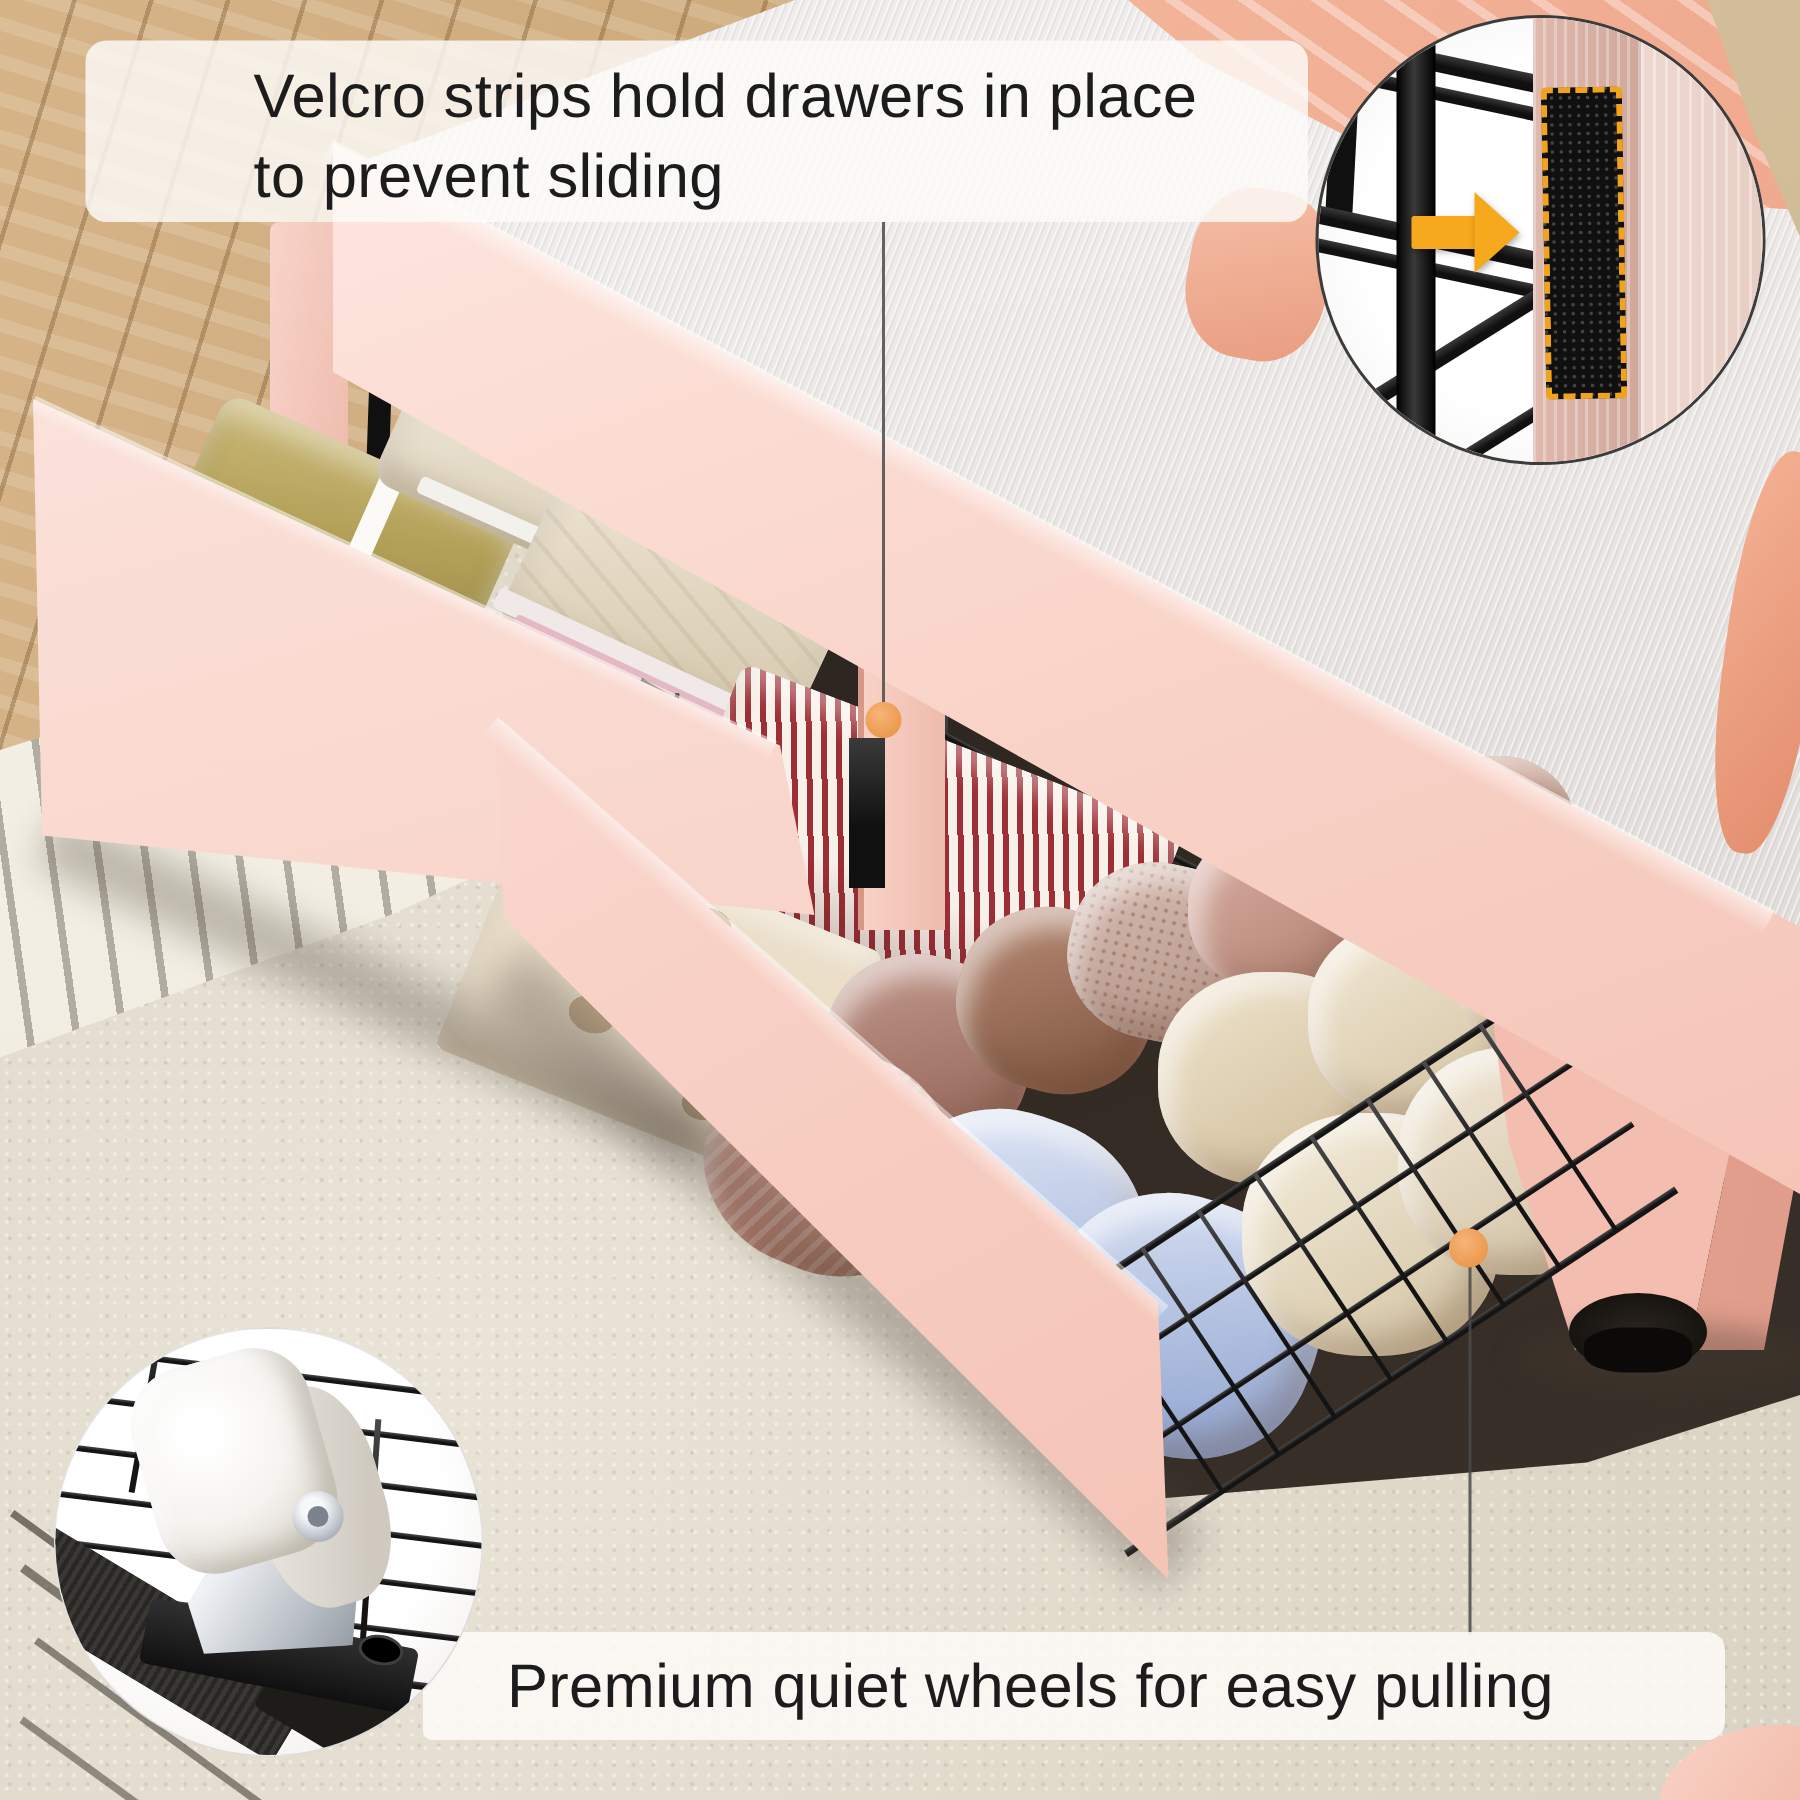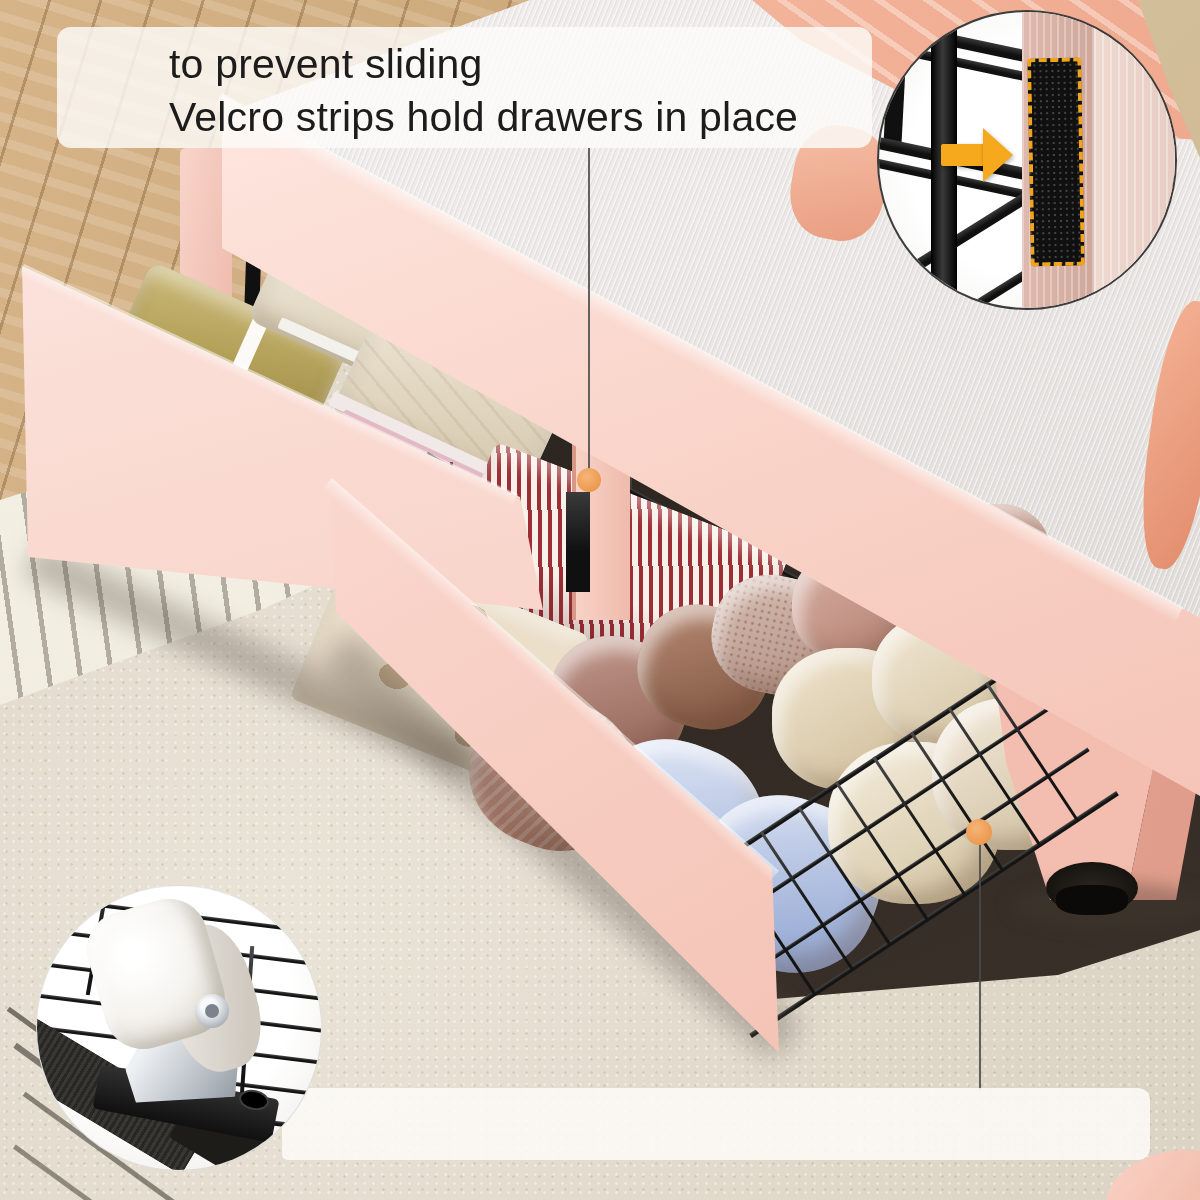--- a/index.html
+++ b/index.html
@@ -196,25 +196,26 @@
   <div class="a" style="left:588px;top:148px;width:2px;height:322px;background:#4a4a4a;opacity:.85;"></div>
   <div class="a" style="left:577px;top:468px;width:24px;height:24px;border-radius:50%;
        background:radial-gradient(circle at 40% 35%,#f6b479,#ec9a4e 70%,#dd8a40);"></div>
 
   <div class="a" style="left:979px;top:844px;width:2px;height:246px;background:#4a4a4a;opacity:.85;"></div>
   <div class="a" style="left:966px;top:819px;width:26px;height:26px;border-radius:50%;
        background:radial-gradient(circle at 40% 35%,#f6b479,#ec9a4e 70%,#dd8a40);"></div>
 
   <div class="a" style="left:57px;top:27px;width:815px;height:121px;border-radius:14px;background:rgba(253,251,249,.82);"></div>
   <div class="a caption" style="left:169px;top:38px;line-height:53px;">
+    <div>Velcro strips hold drawers in place</div>
     <div>to prevent sliding</div>
-    <div>Velcro strips hold drawers in place</div>
   </div>
 
   <div class="a" style="left:282px;top:1088px;width:868px;height:72px;border-radius:6px 12px 12px 6px;background:rgba(253,251,247,.88);"></div>
+  <div class="a caption" style="left:338px;top:1088px;line-height:72px;">Premium quiet wheels for easy pulling</div>
 
   <div class="a" style="left:1105px;top:1152px;width:130px;height:80px;transform:rotate(-15deg);
        border-radius:50% 50% 40% 40%;background:linear-gradient(140deg,#f9d2c5,#efb5a3);"></div>
 
   <div class="a" style="left:877px;top:10px;width:296px;height:296px;border-radius:50%;
        border:2px solid #3c3c3c;overflow:hidden;background:radial-gradient(#ffffff 55%,#f2f0ee);">
     <div class="bar" style="left:8px;top:-5px;width:18px;height:140px;transform:rotate(3deg);"></div>
     <div class="bar" style="left:-35px;top:40px;width:380px;height:12px;transform:rotate(12deg);"></div>
     <div class="bar" style="left:-35px;top:62px;width:380px;height:9px;transform:rotate(12deg);"></div>
     <div class="bar" style="left:-35px;top:158px;width:380px;height:12px;transform:rotate(12deg);"></div>

